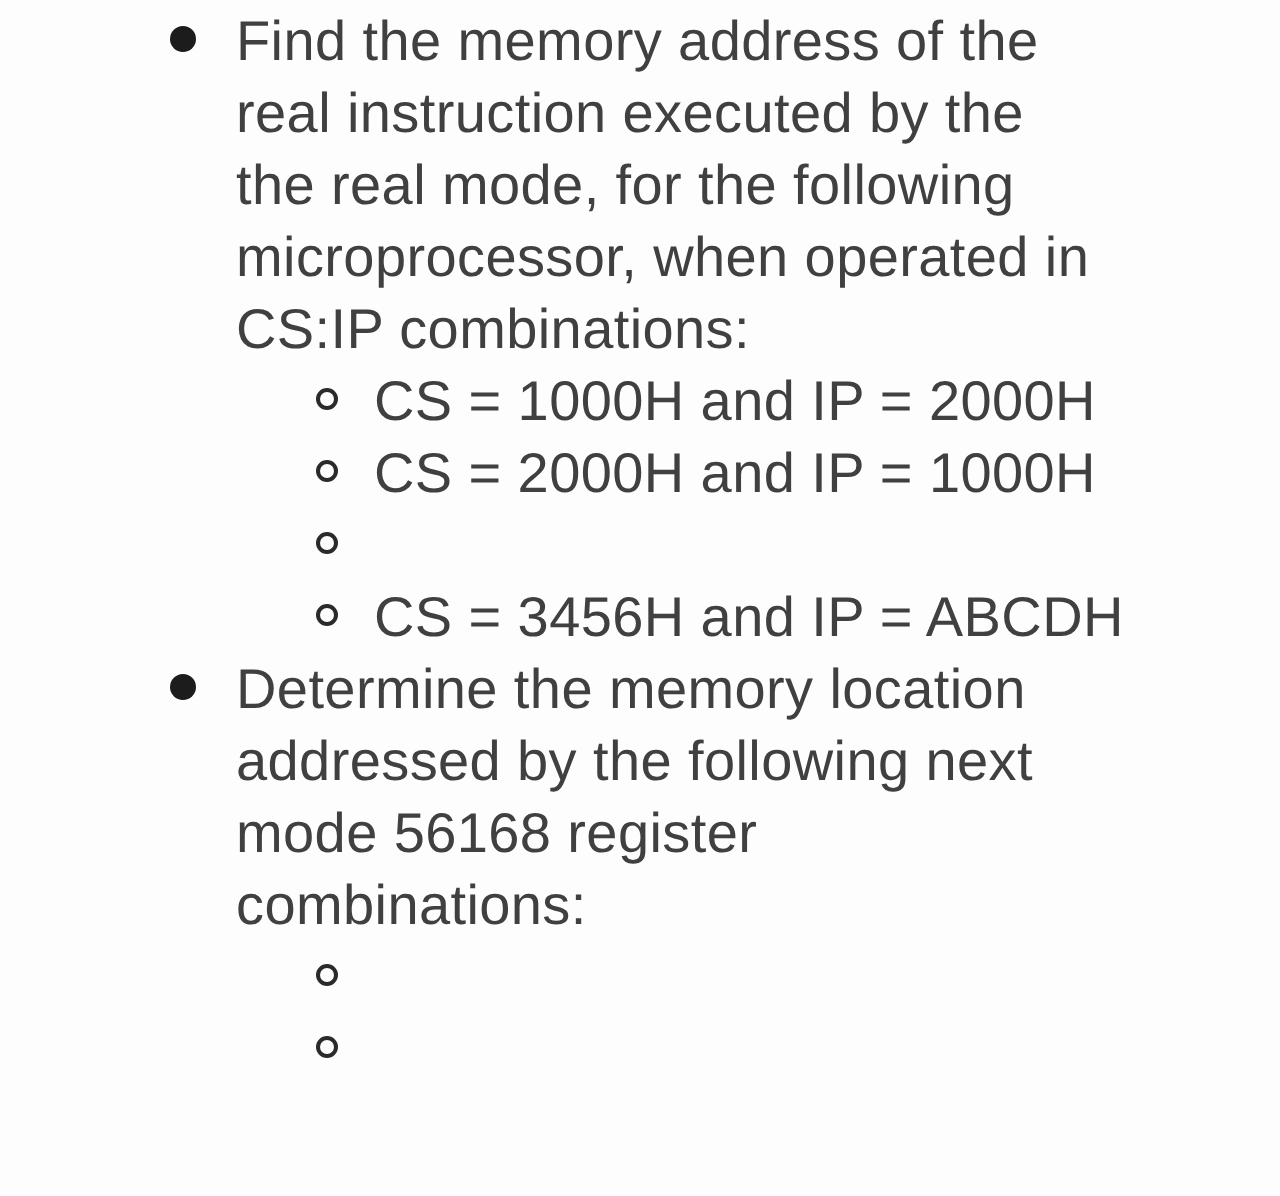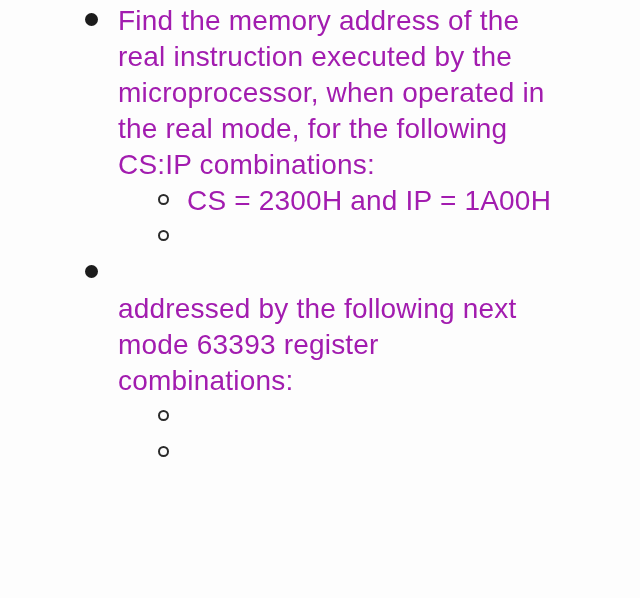--- a/index.html
+++ b/index.html
@@ -12,21 +12,21 @@
     background: #fdfdfd;
     overflow: hidden;
     font-family: "Liberation Sans", "DejaVu Sans", sans-serif;
   }
   .slide {
     position: relative;
     width: 640px;
     height: 598px;
     box-sizing: border-box;
     padding-top: 3px;
-    color: #a21caf;
+    color: #404040;
     font-size: 28px;
     line-height: 36px;
     letter-spacing: 0.2px;
   }
   .row {
     position: relative;
     height: 36px;
     white-space: nowrap;
   }
   .row.main {
@@ -61,45 +61,54 @@
 <div class="slide">
 
   <div class="row main">
     <span class="dot"></span>
     <span>Find the memory address of the</span>
   </div>
   <div class="row main">
     <span>real instruction executed by the</span>
   </div>
   <div class="row main">
-    <span>microprocessor, when operated in</span>
+    <span>the real mode, for the following</span>
   </div>
   <div class="row main">
-    <span>the real mode, for the following</span>
+    <span>microprocessor, when operated in</span>
   </div>
   <div class="row main">
     <span>CS:IP combinations:</span>
   </div>
 
   <div class="row sub">
     <span class="circle"></span>
-    <span>CS = 2300H and IP = 1A00H</span>
+    <span>CS = 1000H and IP = 2000H</span>
+  </div>
+  <div class="row sub">
+    <span class="circle"></span>
+    <span>CS = 2000H and IP = 1000H</span>
   </div>
   <div class="row sub">
     <span class="circle"></span>
   </div>
+  <div class="row sub">
+    <span class="circle"></span>
+    <span>CS = 3456H and IP = ABCDH</span>
+  </div>
 
   <div class="row main">
     <span class="dot"></span>
+    <span>Determine the memory location</span>
   </div>
   <div class="row main">
     <span>addressed by the following next</span>
   </div>
   <div class="row main">
-    <span>mode 63393 register</span>
+    <span>mode 56168 register</span>
   </div>
   <div class="row main">
     <span>combinations:</span>
   </div>
 
   <div class="row sub">
     <span class="circle"></span>
   </div>
   <div class="row sub">
     <span class="circle"></span>

